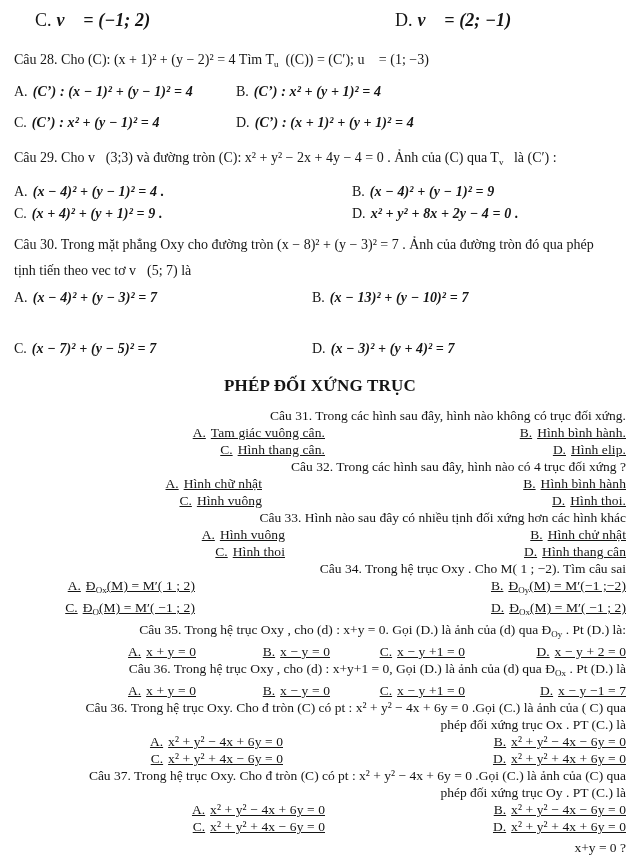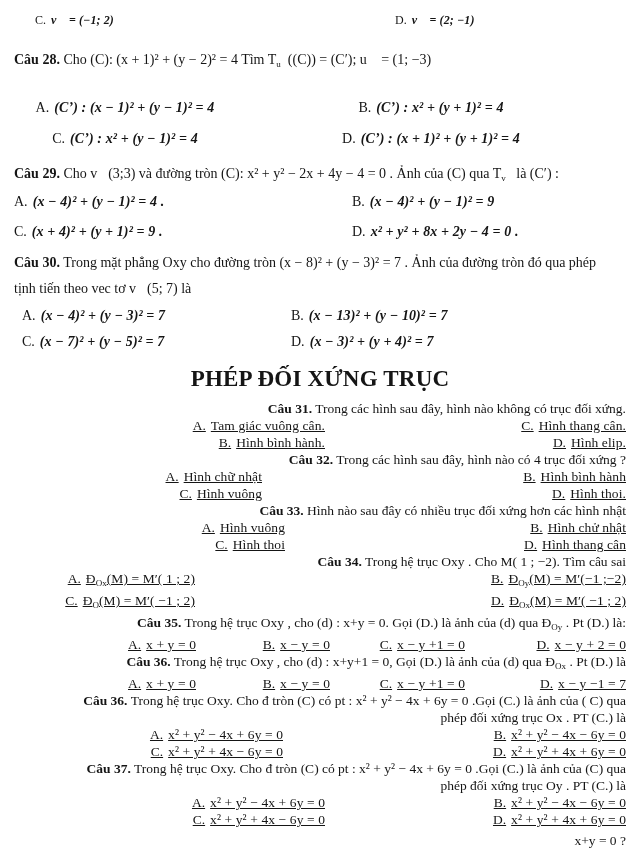--- a/index.html
+++ b/index.html
@@ -18,106 +18,106 @@
   .lg { font-size: 14px; }
   .sm { font-size: 13.5px; text-align: right; }
 
   .stem-line {
     white-space: nowrap;
     overflow: hidden;
   }
   .lg .stem-line { line-height: 26px; }
   .sm .stem-line { line-height: 17px; }
 
-  .qnum { font-weight: bold; }
+  .qnum { font-weight: normal; }
 
   .opts { display: grid; }
   .lg .opts { line-height: 22px; }
   .sm .opts { line-height: 17px; text-decoration: underline; }
 
   .opt { white-space: nowrap; overflow: hidden; }
   .opt .olabel { margin-right: 5px; }
   .opt .otext { letter-spacing: 0.1px; }
 
   .lg .opt .otext { font-style: italic; font-weight: 600; }
 
   .section-title {
     text-align: center;
     font-weight: bold;
-    font-size: 23px;
+    font-size: 17px;
     line-height: 25px;
     margin: 13px 0 9px 0;
     letter-spacing: 0.2px;
   }
 
   sub { font-size: 9px; vertical-align: -3px; letter-spacing: 0; }
 
   
-  .orphan { font-size: 12px; }
+  .orphan { font-size: 18px; }
   .orphan .opts { line-height: 24px; }
 </style>
 </head>
 <body>
 
 <div id="doc">
     <div class="question lg orphan" style="margin-top: 2px;">
       <div class="opts" style="grid-template-columns: 360px 1fr; margin-left: 21px; margin-top: 0px; row-gap: 0px;">
         <div class="opt"><span class="olabel">C.</span><span class="otext">v⃗ = (−1; 2)</span></div>
         <div class="opt"><span class="olabel">D.</span><span class="otext">v⃗ = (2; −1)</span></div>
       </div>
     </div>
     <div class="question lg" style="margin-top: 15px;">
       <div class="stem-line"><span class="qnum">Câu 28.</span><span class="stext"> Cho (C): (x + 1)² + (y − 2)² = 4  Tìm T<sub>u⃗</sub>((C)) = (C′); u⃗ = (1; −3)</span></div>
-      <div class="opts" style="grid-template-columns: 222px 1fr; margin-left: 0px; margin-top: 20px; row-gap: 9px; text-align: center;">
+      <div class="opts" style="grid-template-columns: 222px 1fr; margin-left: 0px; margin-top: 4px; row-gap: 9px;">
         <div class="opt"><span class="olabel">A.</span><span class="otext">(C’) : (x − 1)² + (y − 1)² = 4</span></div>
         <div class="opt"><span class="olabel">B.</span><span class="otext">(C’)  : x² + (y + 1)² = 4</span></div>
         <div class="opt"><span class="olabel">C.</span><span class="otext">(C’)  : x² + (y − 1)² = 4</span></div>
         <div class="opt"><span class="olabel">D.</span><span class="otext">(C’) :  (x + 1)² + (y + 1)² = 4</span></div>
       </div>
     </div>
     <div class="question lg" style="margin-top: 11px;">
       <div class="stem-line"><span class="qnum">Câu 29.</span><span class="stext"> Cho v⃗(3;3) và đường tròn (C): x² + y² − 2x + 4y − 4 = 0 . Ảnh của (C) qua T<sub>v⃗</sub> là (C′) :</span></div>
-      <div class="opts" style="grid-template-columns: 338px 1fr; margin-left: 0px; row-gap: 8px;">
+      <div class="opts" style="grid-template-columns: 338px 1fr; margin-left: 0px; margin-top: 6px; ">
         <div class="opt"><span class="olabel">A.</span><span class="otext">(x − 4)² + (y − 1)² = 4 .</span></div>
         <div class="opt"><span class="olabel">B.</span><span class="otext">(x − 4)² + (y − 1)² = 9</span></div>
         <div class="opt"><span class="olabel">C.</span><span class="otext">(x + 4)² + (y + 1)² = 9 .</span></div>
         <div class="opt"><span class="olabel">D.</span><span class="otext">x² + y² + 8x + 2y − 4 = 0 .</span></div>
       </div>
     </div>
     <div class="question lg" style="margin-top: 7px;">
       <div class="stem-line"><span class="qnum">Câu 30.</span><span class="stext"> Trong mặt phẳng Oxy cho đường tròn (x − 8)² + (y − 3)² = 7 . Ảnh của đường tròn đó qua phép</span></div>
       <div class="stem-line"><span class="stext">tịnh tiến theo vec tơ v⃗(5; 7) là</span></div>
-      <div class="opts" style="grid-template-columns: 269px 1fr; margin-left: 8px; margin-top: 3px; row-gap: 4px;">
+      <div class="opts" style="grid-template-columns: 269px 1fr; margin-left: 0px; margin-top: 3px; row-gap: 4px; gap: 29px;">
         <div class="opt"><span class="olabel">A.</span><span class="otext">(x − 4)² + (y − 3)² = 7</span></div>
         <div class="opt"><span class="olabel">B.</span><span class="otext">(x − 13)² + (y − 10)² = 7</span></div>
         <div class="opt"><span class="olabel">C.</span><span class="otext">(x − 7)² + (y − 5)² = 7</span></div>
         <div class="opt"><span class="olabel">D.</span><span class="otext">(x − 3)² + (y + 4)² = 7</span></div>
       </div>
     </div>
     <div class="section-title">PHÉP ĐỐI XỨNG TRỤC</div>
     <div class="question sm">
       <div class="stem-line"><span class="qnum">Câu 31.</span><span class="stext"> Trong các hình sau đây, hình nào không có trục đối xứng.</span></div>
       <div class="opts" style="grid-template-columns: 268px 1fr; margin-left: 43px;">
         <div class="opt"><span class="olabel">A.</span><span class="otext">Tam giác vuông cân.</span></div>
+        <div class="opt"><span class="olabel">B.</span><span class="otext">Hình bình hành.</span></div>
         <div class="opt"><span class="olabel">C.</span><span class="otext">Hình thang cân.</span></div>
-        <div class="opt"><span class="olabel">B.</span><span class="otext">Hình bình hành.</span></div>
         <div class="opt"><span class="olabel">D.</span><span class="otext">Hình elip.</span></div>
       </div>
     </div>
     <div class="question sm">
       <div class="stem-line"><span class="qnum">Câu 32.</span><span class="stext"> Trong các hình sau đây, hình nào có 4 trục đối xứng ?</span></div>
       <div class="opts" style="grid-template-columns: 200px 1fr; margin-left: 48px;">
         <div class="opt"><span class="olabel">A.</span><span class="otext">Hình chữ nhật</span></div>
         <div class="opt"><span class="olabel">B.</span><span class="otext">Hình bình hành</span></div>
         <div class="opt"><span class="olabel">C.</span><span class="otext">Hình vuông</span></div>
         <div class="opt"><span class="olabel">D.</span><span class="otext">Hình thoi.</span></div>
       </div>
     </div>
     <div class="question sm">
-      <div class="stem-line"><span class="qnum">Câu 33.</span><span class="stext"> Hình nào sau đây có nhiều trục đối xứng hơn các hình nhật</span></div>
+      <div class="stem-line"><span class="qnum">Câu 33.</span><span class="stext"> Hình nào sau đây có nhiều tịnh đối xứng hơn các hình khác</span></div>
       <div class="opts" style="grid-template-columns: 225px 1fr; margin-left: 46px;">
         <div class="opt"><span class="olabel">A.</span><span class="otext">Hình vuông</span></div>
         <div class="opt"><span class="olabel">B.</span><span class="otext">Hình chử nhật</span></div>
         <div class="opt"><span class="olabel">C.</span><span class="otext">Hình thoi</span></div>
         <div class="opt"><span class="olabel">D.</span><span class="otext">Hình thang cân</span></div>
       </div>
     </div>
     <div class="question sm">
       <div class="stem-line"><span class="qnum">Câu 34.</span><span class="stext"> Trong hệ trục Oxy . Cho M( 1 ; −2). Tìm câu sai</span></div>
       <div class="opts" style="grid-template-columns: 181px 1fr; margin-left: 0px;">

